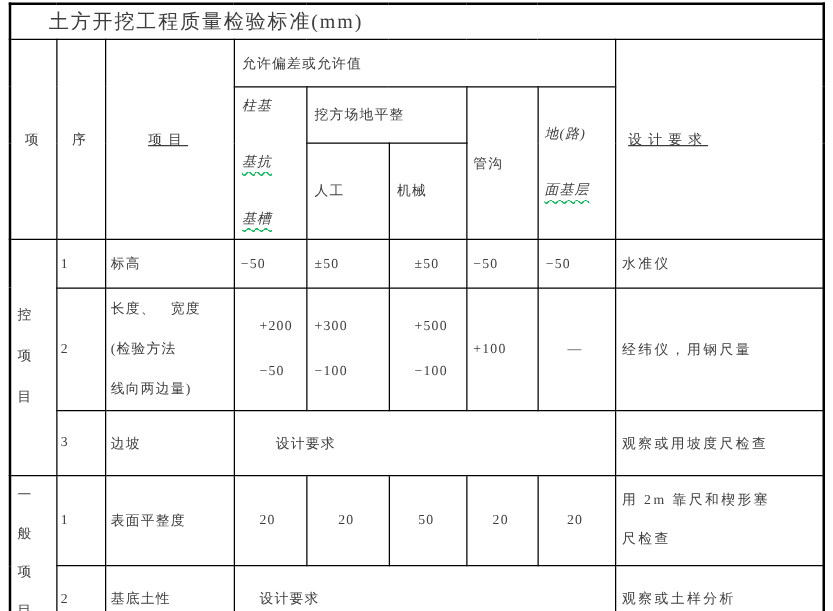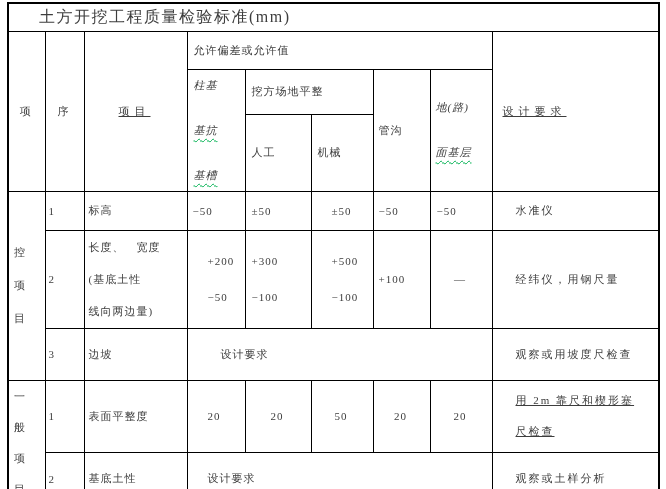--- a/index.html
+++ b/index.html
@@ -29,22 +29,22 @@
     text-decoration-color:#00b050;
     text-decoration-thickness:1px;
     text-underline-offset:4px;
     margin-top:14px;
   }
   .vsec{padding-left:5px;}
   .vsec div{line-height:33px;}
   .vsec-general div{line-height:31px;}
   .twolines div{line-height:36px;}
   .threelines div{line-height:32px;}
-  .method{letter-spacing:2px;padding-left:23px;}
-  .method-lines div{line-height:31px;text-decoration:underline;}
+  .method{letter-spacing:2px;padding-left:5px;}
+  .method-lines div{line-height:31px;}
 </style>
 </head>
 <body>
 
 <table>
   <colgroup>
     <col style="width:37px">
       <col style="width:39px">
       <col style="width:103px">
     <col style="width:58px">
@@ -100,21 +100,21 @@
       <td class="pl8">±50</td>
       <td class="pl5">−50</td>
       <td class="pl6">−50</td>
       <td class="method">水准仪</td>
     </tr>
 
     <tr style="height:98px">
       <td class="pl3">2</td>
       <td class="threelines">
         <div>长度、　宽度</div>
-        <div>(基底土性</div>
+        <div>(检验方法</div>
         <div>线向两边量)</div>
       </td>
       <td class="twolines pl8">
         <div>+200</div>
         <div>−50</div>
       </td>
       <td class="twolines pl6">
         <div>+300</div>
         <div>−100</div>
       </td>

